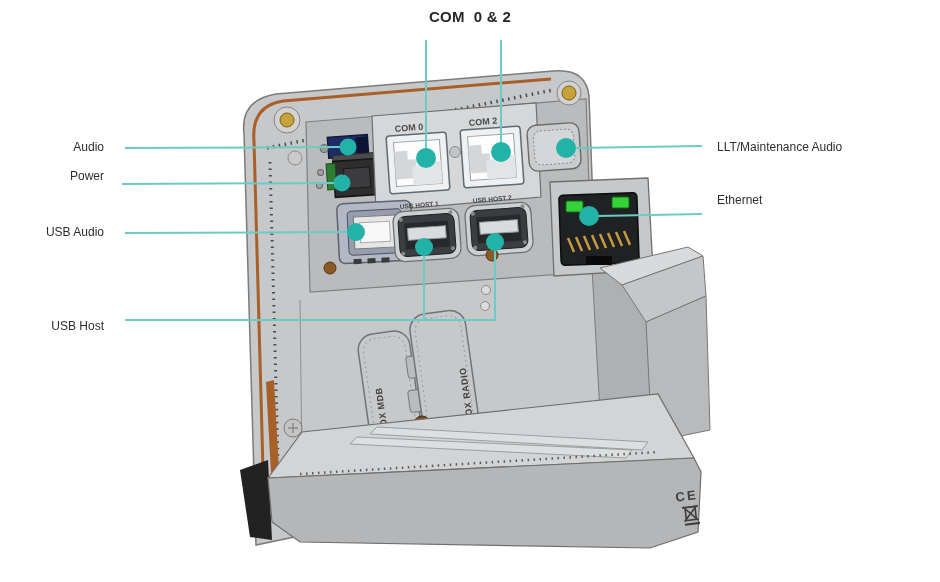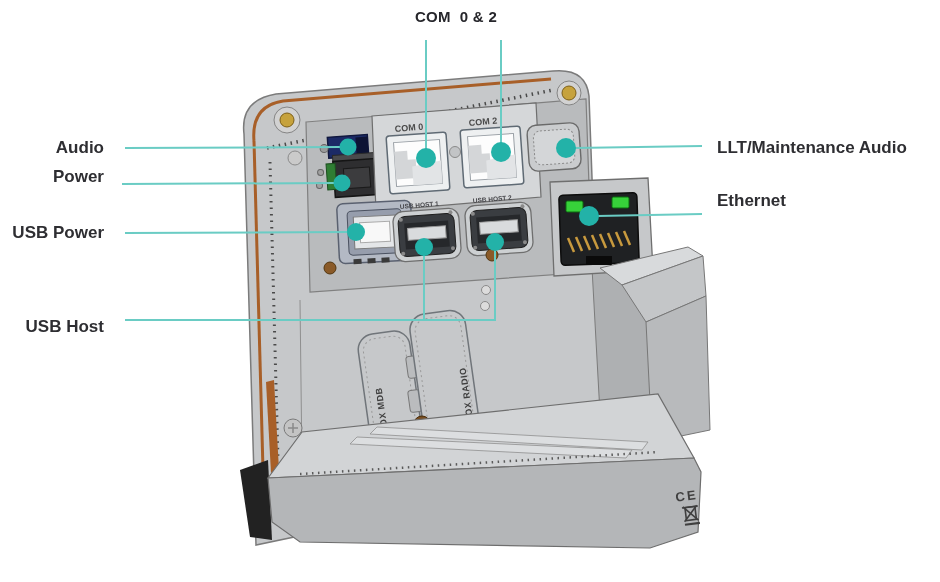--- a/index.html
+++ b/index.html
@@ -1,19 +1,19 @@
 <!DOCTYPE html>
 <html><head>
 <meta charset="utf-8">
 <style>
   html,body{margin:0;padding:0;background:#ffffff;}
   .stage{position:relative;width:940px;height:582px;background:#ffffff;overflow:hidden;
          font-family:"Liberation Sans",sans-serif;}
   .stage svg{position:absolute;left:0;top:0;}
-  .label{position:absolute;font-size:17px;font-weight:700;color:#2e2e32;
+  .label{position:absolute;font-size:12px;font-weight:400;color:#2e2e32;
          line-height:17px;white-space:pre;}
   .label.right-align{text-align:right;}
   .heading{font-weight:700;font-size:15px;color:#26262b;text-align:center;letter-spacing:.3px;}
   .svgtext{font-family:"Liberation Sans",sans-serif;}
 </style>
 </head>
 <body>
 
 <div class="stage">
 
@@ -219,27 +219,27 @@
     <circle cx="348" cy="147" r="8.5" fill="#23b2a8"></circle>
     <circle cx="342" cy="183" r="8.5" fill="#23b2a8"></circle>
     <circle cx="356" cy="232" r="9" fill="#23b2a8"></circle>
     <circle cx="424" cy="247" r="9" fill="#23b2a8"></circle>
     <circle cx="495" cy="242" r="9" fill="#23b2a8"></circle>
     <circle cx="566" cy="148" r="10" fill="#23b2a8"></circle>
     <circle cx="589" cy="216" r="10" fill="#23b2a8"></circle>
   </g>
 </svg>
 
-<div class="label heading" style="left:391px;top:8px;width:130px;">COM  0 &amp; 2</div>
+<div class="label heading" style="left:405px;top:8px;width:130px;">COM  0 &amp; 2</div>
 
 <div class="label right-align" style="left:18px;top:139px;width:86px;">Audio</div>
 
 <div class="label right-align" style="left:18px;top:168px;width:86px;">Power</div>
 
-<div class="label right-align" style="left:4px;top:224px;width:100px;">USB Power</div>
+<div class="label right-align" style="left:4px;top:224px;width:100px;">USB Audio</div>
 
 <div class="label right-align" style="left:4px;top:318px;width:100px;">USB Host</div>
 
 <div class="label" style="left:717px;top:139px;">LLT/Maintenance Audio</div>
 
 <div class="label" style="left:717px;top:192px;">Ethernet</div>
 
 </div>
 
 </body></html>

